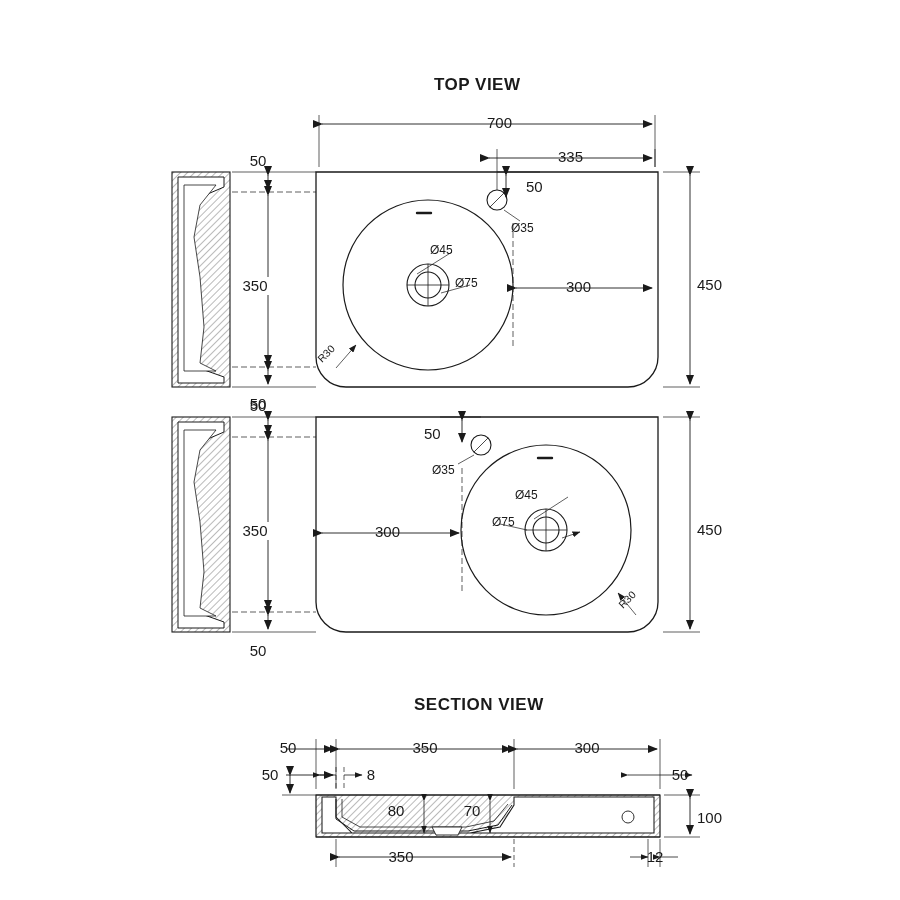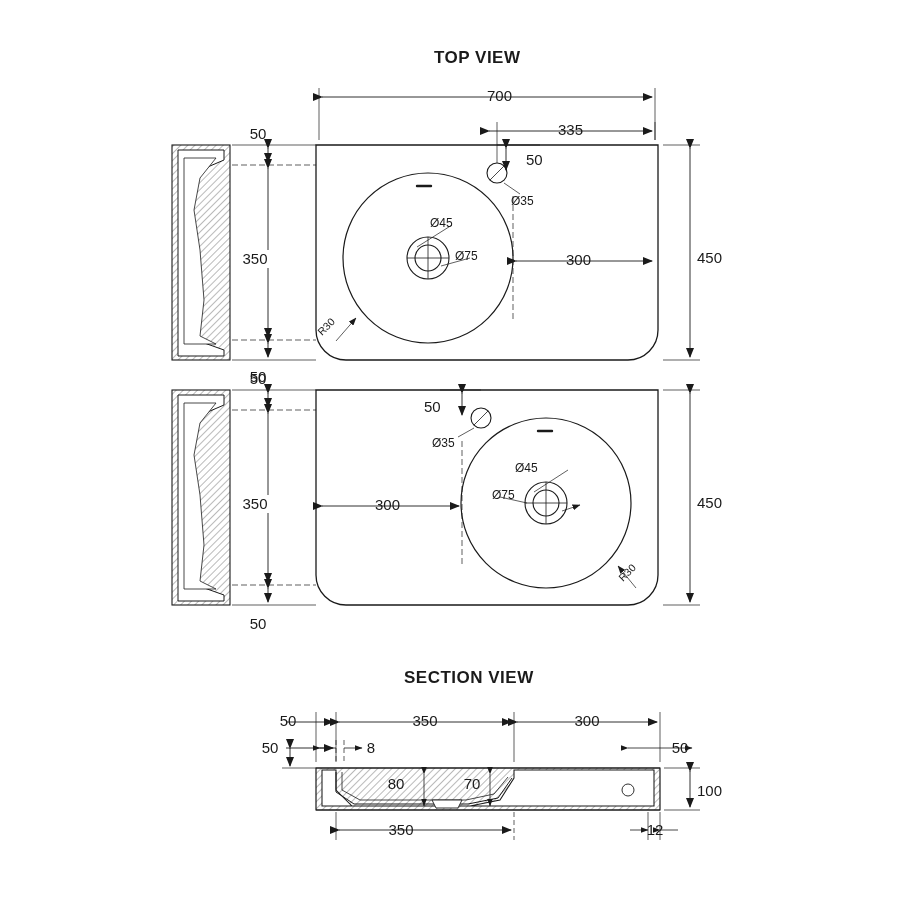--- a/index.html
+++ b/index.html
@@ -11,30 +11,31 @@
     width: 900px;
     height: 900px;
     font-family: "Liberation Sans", sans-serif;
     color: #1a1a1a;
     position: relative;
     overflow: hidden;
   }
   #sheet {
     position: absolute;
     inset: 0;
+    margin-top: 27px;
   }
   .title {
     position: absolute;
     font-weight: bold;
     font-size: 17px;
     letter-spacing: 0.5px;
     color: #1a1a1a;
   }
   #title-top   { left: 434px; top: 48px; }
-  #title-sect  { left: 404px; top: 668px; }
+  #title-sect  { left: 414px; top: 668px; }
   svg { position: absolute; left: 0; top: 0; }
   text {
     font-family: "Liberation Sans", sans-serif;
     fill: #1a1a1a;
   }
   .dim  { font-size: 15px; }
   .dimS { font-size: 12px; }
   .dimXS{ font-size: 10.5px; }
 </style>
 </head>

